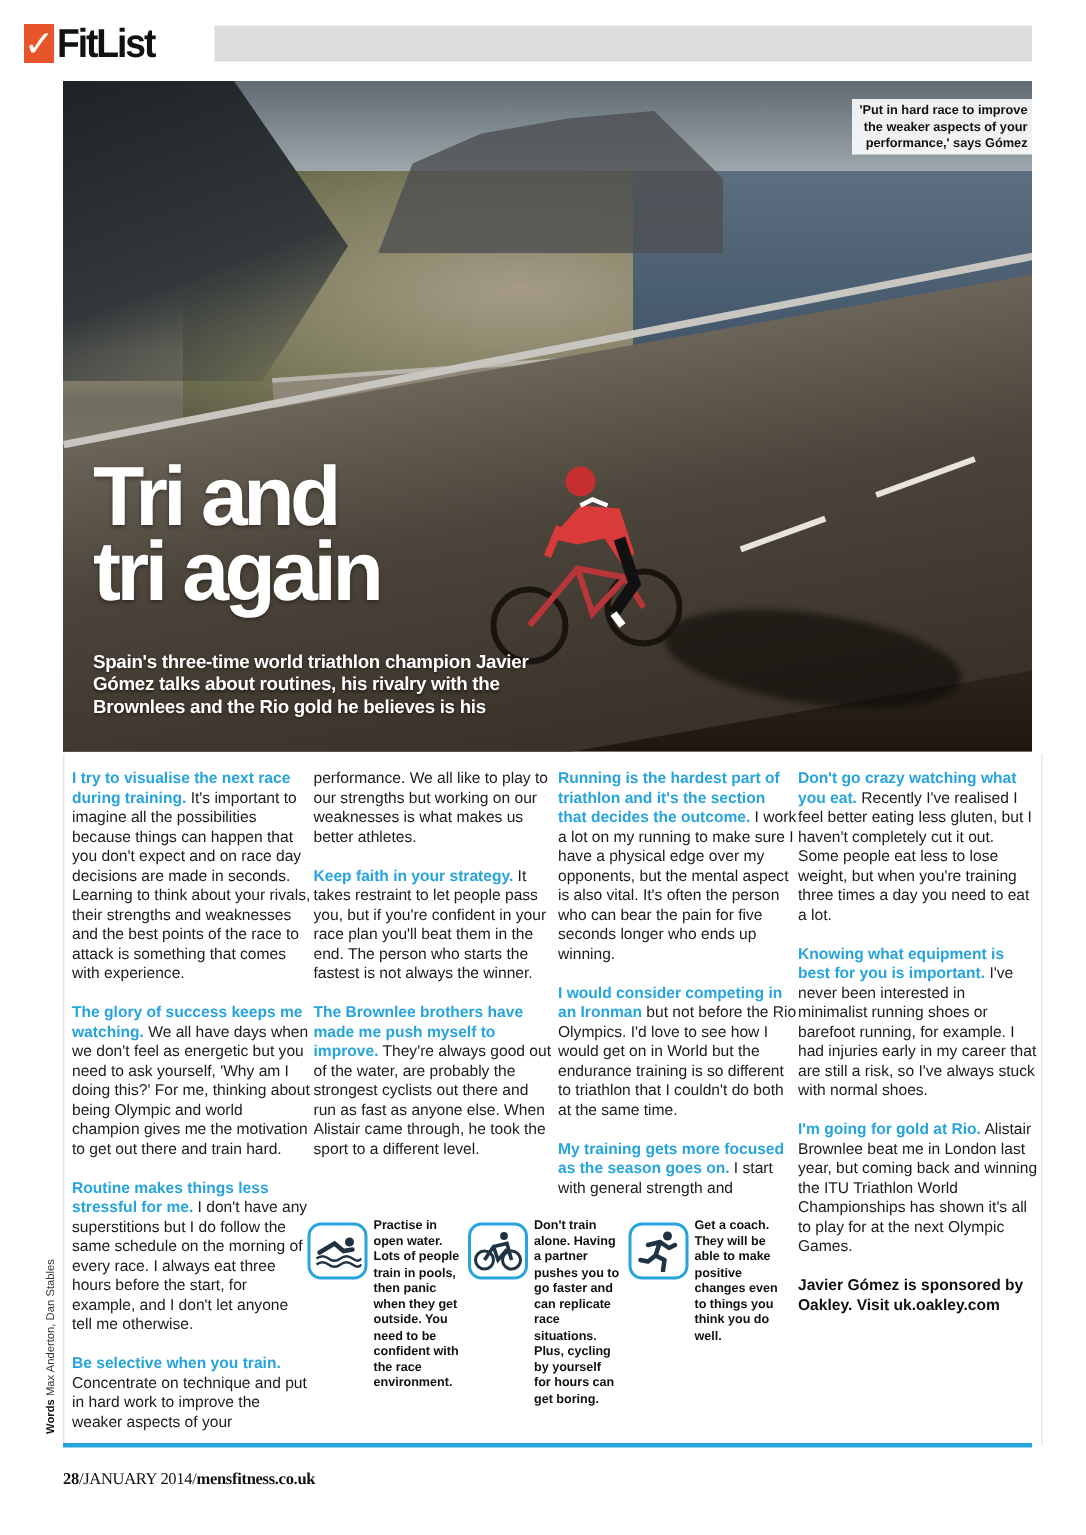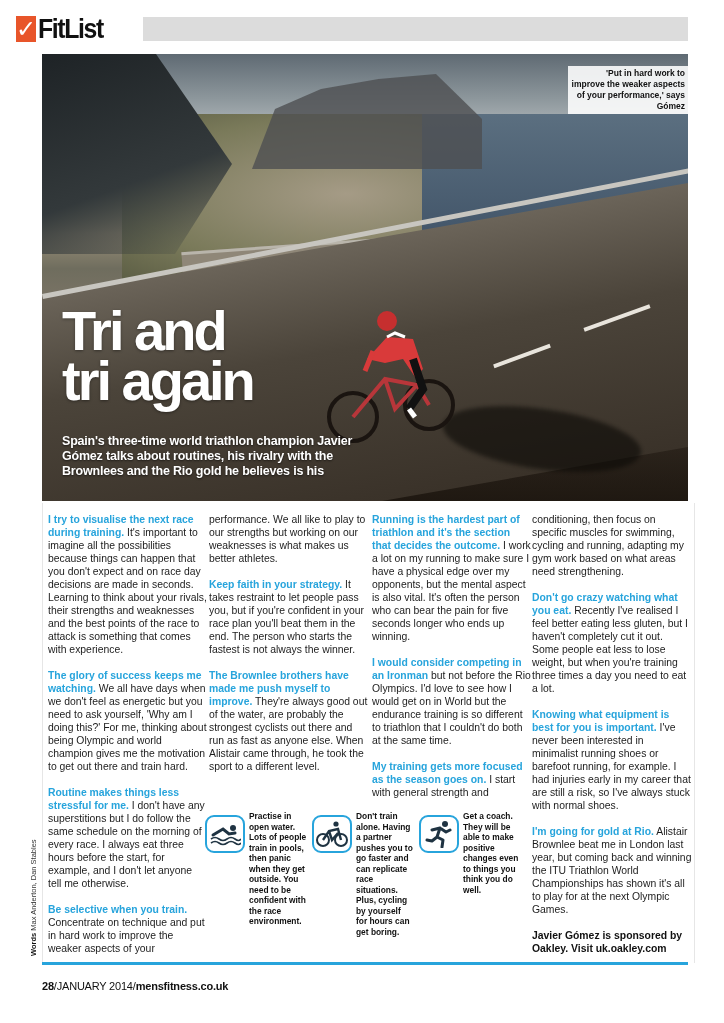--- a/index.html
+++ b/index.html
@@ -50,21 +50,21 @@
   .boxout-title { font-weight: bold; font-size: 15.5px; line-height: 17px; letter-spacing: -0.3px; }
   .boxout-sub { font-size: 8.6px; line-height: 11px; }
   .tips { display: flex; margin-top: 8px; }
   .tip { display: flex; width: 107px; }
   .tip-icon { width: 40px; height: 38px; border: 2px solid #27a4dc; border-radius: 9px; display: flex; align-items: center; justify-content: center; flex-shrink: 0; margin-top: 4px; }
   .tip-text { font-size: 8.4px; line-height: 10.5px; font-weight: bold; color: #111; margin-left: 4px; width: 58px; }
 
   .bottom-rule { position: absolute; left: 42px; top: 962px; width: 646px; height: 3px; background: #27a4dc; }
   .credits { position: absolute; left: 29px; top: 956px; transform: rotate(-90deg); transform-origin: left top; font-size: 7.5px; color: #333; white-space: nowrap; }
   .credits b { font-weight: bold; color: #111; }
-  .footer { position: absolute; left: 42px; top: 980px; font-size: 11px; color: #111; letter-spacing: -0.2px; }
+  .footer { position: absolute; left: 42px; top: 980px; font-size: 11px; color: #111; letter-spacing: -0.2px; font-family: Liberation Serif, serif; }
   .footer b { font-weight: bold; }
   .right-rule { position: absolute; left: 694px; top: 503px; width: 1px; height: 460px; background: #e6e6e6; }
 </style>
 </head>
 <body>
 
 <div class="header">
   <div class="check-box">✓</div>
   <div class="brand">FitList</div>
 </div>
@@ -86,21 +86,21 @@
     <circle cx="104" cy="106" r="24" fill="none" stroke="#1a1410" stroke-width="4"></circle>
     <path d="M28 118 L60 80 L92 86 L104 106 M60 80 L70 110 L92 86" stroke="#b8363a" stroke-width="4" fill="none"></path>
     <path d="M42 60 L62 38 L88 40 L98 70 L90 78 L78 60 L60 64 Z" fill="#d93a3a"></path>
     <path d="M62 38 L70 34 L80 38" stroke="#fff" stroke-width="3" fill="none"></path>
     <path d="M88 60 L98 90 L84 110" stroke="#111" stroke-width="8" fill="none"></path>
     <path d="M84 110 L90 118" stroke="#fff" stroke-width="5"></path>
     <circle cx="62" cy="22" r="10" fill="#c62f2f"></circle>
     <path d="M48 52 L40 72" stroke="#d93a3a" stroke-width="5"></path>
   </svg>
 
-  <div class="hero-caption">'Put in hard work to improve the weaker aspects of your performance,' says Gómez</div>
+  <div class="hero-caption">'Put in hard race to improve the weaker aspects of your performance,' says Gómez</div>
   <div class="hero-title">
     <div>Tri and</div>
     <div>tri again</div>
   </div>
   <div class="hero-sub">Spain's three-time world triathlon champion Javier Gómez talks about routines, his rivalry with the Brownlees and the Rio gold he believes is his</div>
 </div>
 
 <div class="col-rule" style="left:42px;"></div>
 <div class="right-rule"></div>
 
@@ -117,21 +117,20 @@
   <p><span class="lead">The Brownlee brothers have made me push myself to improve.</span><span> They're always good out of the water, are probably the strongest cyclists out there and run as fast as anyone else. When Alistair came through, he took the sport to a different level.</span></p>
 </div>
 
 <div class="col col3">
   <p><span class="lead">Running is the hardest part of triathlon and it's the section that decides the outcome.</span><span> I work a lot on my running to make sure I have a physical edge over my opponents, but the mental aspect is also vital. It's often the person who can bear the pain for five seconds longer who ends up winning.</span></p>
   <p><span class="lead">I would consider competing in an Ironman</span><span> but not before the Rio Olympics. I'd love to see how I would get on in World but the endurance training is so different to triathlon that I couldn't do both at the same time.</span></p>
   <p><span class="lead">My training gets more focused as the season goes on.</span><span> I start with general strength and</span></p>
 </div>
 
 <div class="col col4">
-  <p><span>conditioning, then focus on specific muscles for swimming, cycling and running, adapting my gym work based on what areas need strengthening.</span></p>
   <p><span class="lead">Don't go crazy watching what you eat.</span><span> Recently I've realised I feel better eating less gluten, but I haven't completely cut it out. Some people eat less to lose weight, but when you're training three times a day you need to eat a lot.</span></p>
   <p><span class="lead">Knowing what equipment is best for you is important.</span><span> I've never been interested in minimalist running shoes or barefoot running, for example. I had injuries early in my career that are still a risk, so I've always stuck with normal shoes.</span></p>
   <p><span class="lead">I'm going for gold at Rio.</span><span> Alistair Brownlee beat me in London last year, but coming back and winning the ITU Triathlon World Championships has shown it's all to play for at the next Olympic Games.</span></p>
   <p class="sponsor">Javier Gómez is sponsored by Oakley. Visit uk.oakley.com</p>
 </div>
 
 <div class="boxout">
   <div class="tips">
     <div class="tip">
       <div class="tip-icon">

